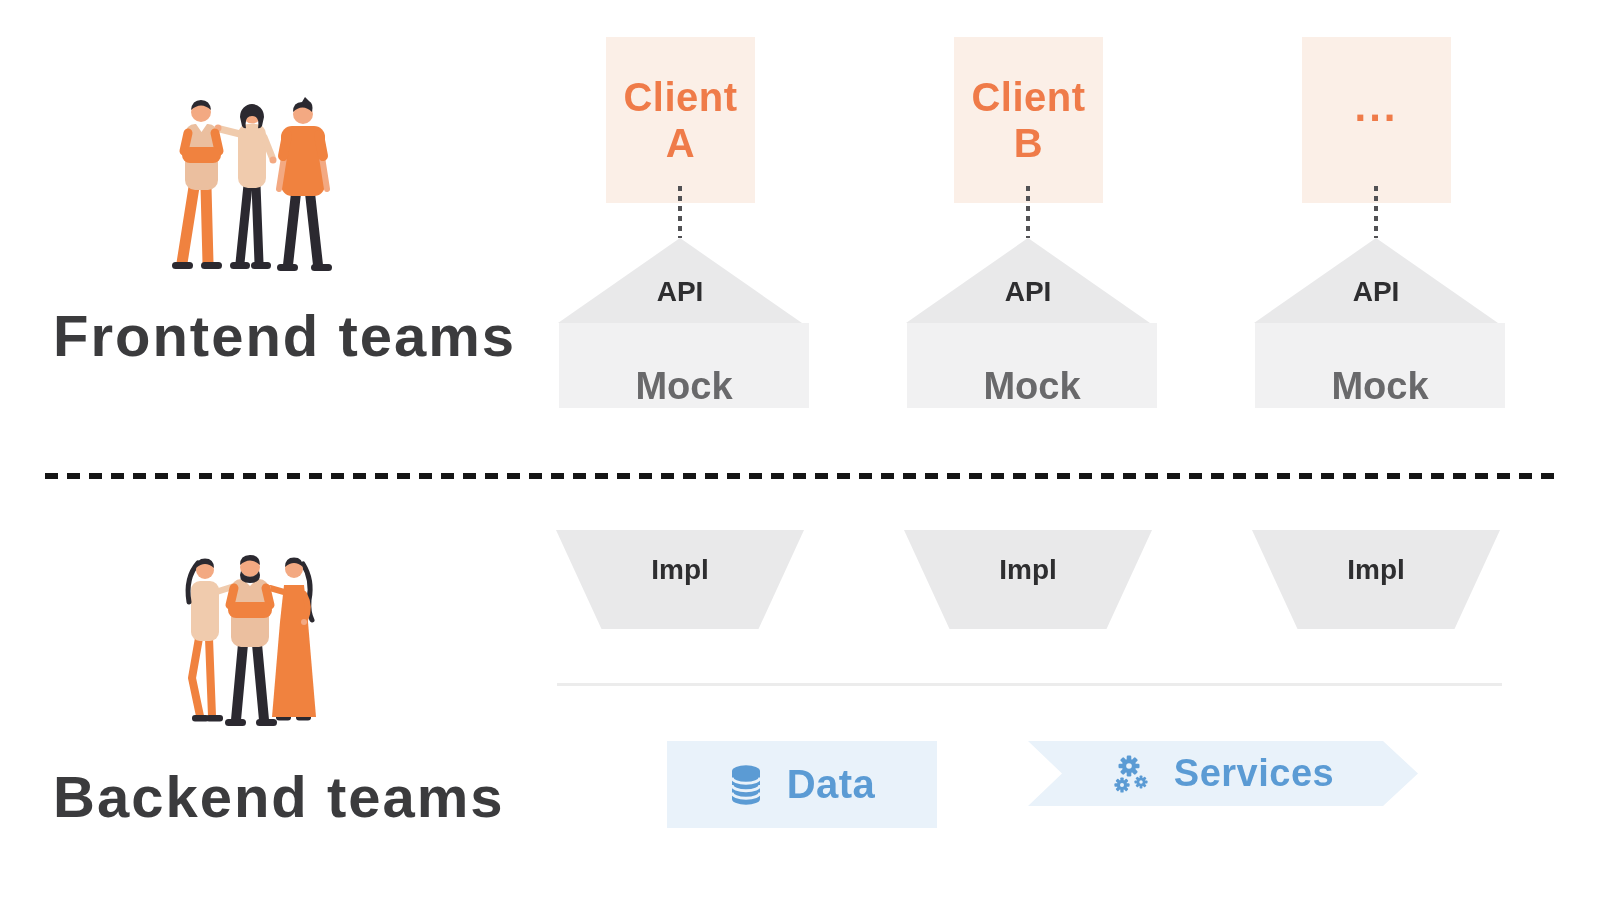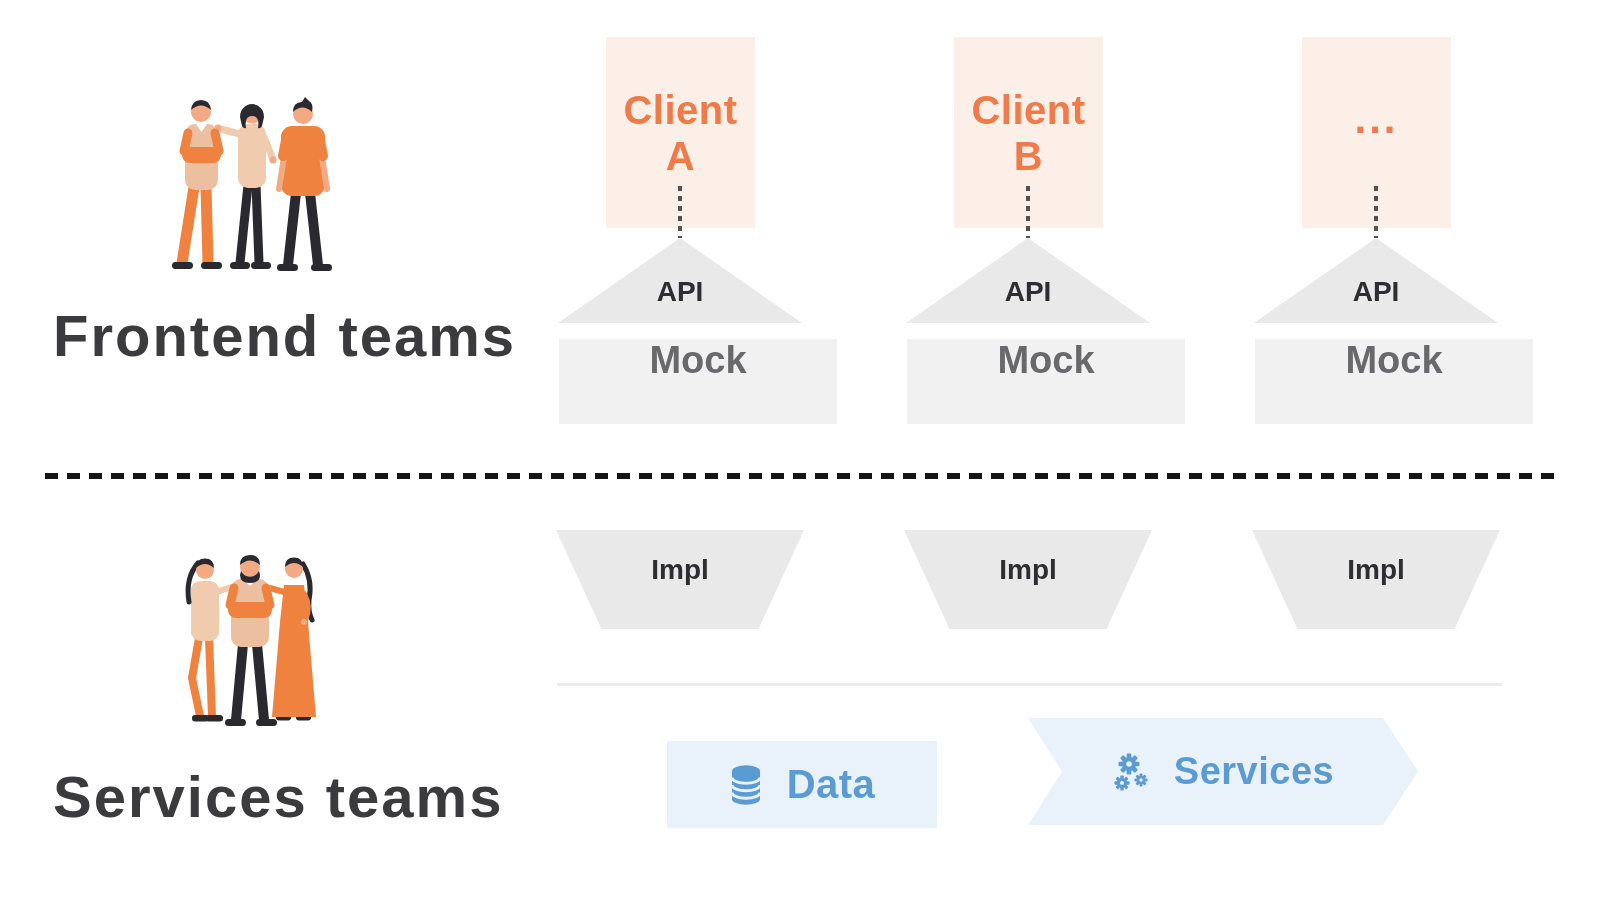--- a/index.html
+++ b/index.html
@@ -11,45 +11,45 @@
   }
   *{margin:0;padding:0;box-sizing:border-box}
   html,body{background:#fff}
   body{font-family:"Liberation Sans","DejaVu Sans",sans-serif;}
   .canvas{position:relative;width:1600px;height:900px;background:#fff;overflow:hidden}
 
   .team-label{position:absolute;left:53px;font-size:58px;line-height:1.1;font-weight:700;
     letter-spacing:2px;color:var(--label-text);white-space:nowrap}
 
   .column{position:absolute;top:37px;width:248px;height:592px}
-  .client-box{position:absolute;left:50px;top:0;width:149px;height:191px;background:var(--peach);
+  .client-box{position:absolute;left:50px;top:0;width:149px;height:166px;background:var(--peach);
     display:flex;align-items:center;justify-content:center;text-align:center}
   .client-label{font-size:40px;font-weight:700;line-height:1.15;color:var(--orange);letter-spacing:.5px;
     width:120px}
   .client-label-dots{letter-spacing:3px;transform:translateY(-13px);font-size:42px;width:auto}
   .connector{position:absolute;left:122px;top:149px;width:4px;height:52px}
   .roof{position:absolute;left:2px;top:201px;width:244px;height:85px;display:block}
   .roof polygon{fill:var(--roof-gray)}
   .api-label{position:absolute;left:0;top:231px;width:248px;height:48px;display:flex;
     align-items:center;justify-content:center;font-size:28px;font-weight:700;color:var(--dark-text)}
-  .mock-box{position:absolute;left:3px;top:302px;width:278px;height:85px;background:var(--mock-gray);
-    display:flex;align-items:flex-start;justify-content:center}
+  .mock-box{position:absolute;left:3px;top:286px;width:250px;height:85px;background:var(--mock-gray);
+    display:flex;align-items:flex-end;justify-content:center}
   .mock-label{font-size:38px;font-weight:700;color:var(--mock-text)}
   .impl-shape{position:absolute;left:0;top:493px;width:248px;height:99px;display:block}
   .impl-shape polygon{fill:var(--roof-gray)}
   .impl-label{position:absolute;left:0;top:493px;width:248px;height:80px;display:flex;
     align-items:center;justify-content:center;font-size:28px;font-weight:700;color:var(--dark-text)}
 
   .separator{position:absolute;left:0;top:471px;width:1600px;height:10px;color:var(--dash)}
   .ground-line{position:absolute;left:557px;top:683px;width:945px;height:3px;background:var(--ground-line)}
 
   .data-box{position:absolute;left:667px;top:741px;width:270px;height:87px;background:var(--blue-bg);
     display:flex;align-items:center;justify-content:center;gap:24px}
   .blue-text{font-size:40px;font-weight:700;color:var(--blue);letter-spacing:.5px}
-  .services-wrap{position:absolute;left:1028px;top:718px;width:390px;height:107px}
+  .services-wrap{position:absolute;left:1028px;top:741px;width:390px;height:65px}
   .services-wrap > svg.banner{position:absolute;left:0;top:0;width:100%;height:100%;display:block}
   .services-content{position:absolute;left:0;top:0;width:100%;height:100%;display:flex;
     align-items:center;justify-content:center;gap:22px}
   .services-content .blue-text{font-size:38px}
   .icon-blue{color:var(--blue);display:block}
 
   .people{position:absolute}
 </style>
 </head>
 <body>
@@ -197,21 +197,21 @@
       <path d="M71,29 l7,7 7,-7 z" fill="#ffffff"></path>
       <path d="M62,38 L58,55" stroke="#F0823F" stroke-width="9" stroke-linecap="round" fill="none"></path>
       <path d="M94,38 L98,55" stroke="#F0823F" stroke-width="9" stroke-linecap="round" fill="none"></path>
       <rect x="56" y="52" width="44" height="16" rx="8" fill="#F0823F"></rect>
       <circle cx="78" cy="17" r="10" fill="#F3A982"></circle>
       <path d="M69,21 a10,10 0 0 0 18,0 l1,4 q0,8 -10,8 q-10,0 -10,-8 z" fill="#2B2930"></path>
       <path d="M68,15 q0,-10 10,-10 q10,0 10,10 q-5,-4.5 -10,-4.5 q-5,0 -10,4.5 z" fill="#2B2930"></path>
     </g>
   </svg>
 
-  <div class="team-label" style="top:765px">Services teams</div>
+  <div class="team-label" style="top:765px">Backend teams</div>
 
   <div class="ground-line"></div>
 
   <div class="data-box">
     <svg class="icon-blue" width="34" height="42" viewBox="0 0 34 42">
       <ellipse cx="17" cy="7" rx="14" ry="5.8" fill="currentColor"></ellipse>
       <rect x="3" y="7" width="28" height="28" fill="currentColor"></rect>
       <ellipse cx="17" cy="35" rx="14" ry="5.8" fill="currentColor"></ellipse>
       <path d="M3,13.5 a14,5.8 0 0 0 28,0" stroke="var(--blue-bg)" stroke-width="3" fill="none"></path>
       <path d="M3,21 a14,5.8 0 0 0 28,0" stroke="var(--blue-bg)" stroke-width="3" fill="none"></path>

